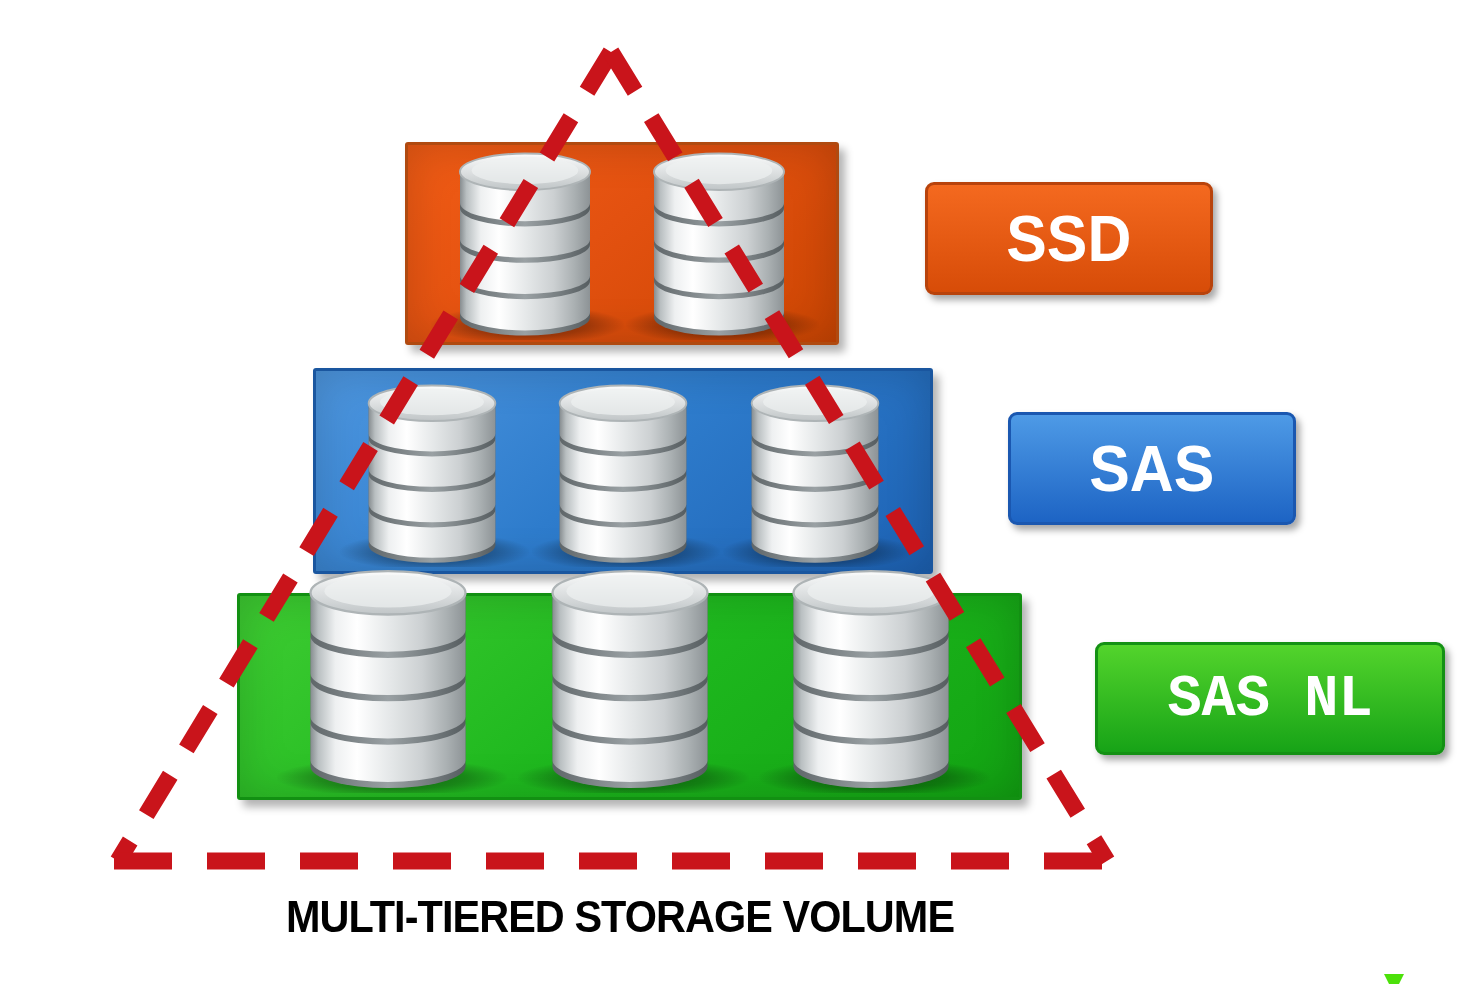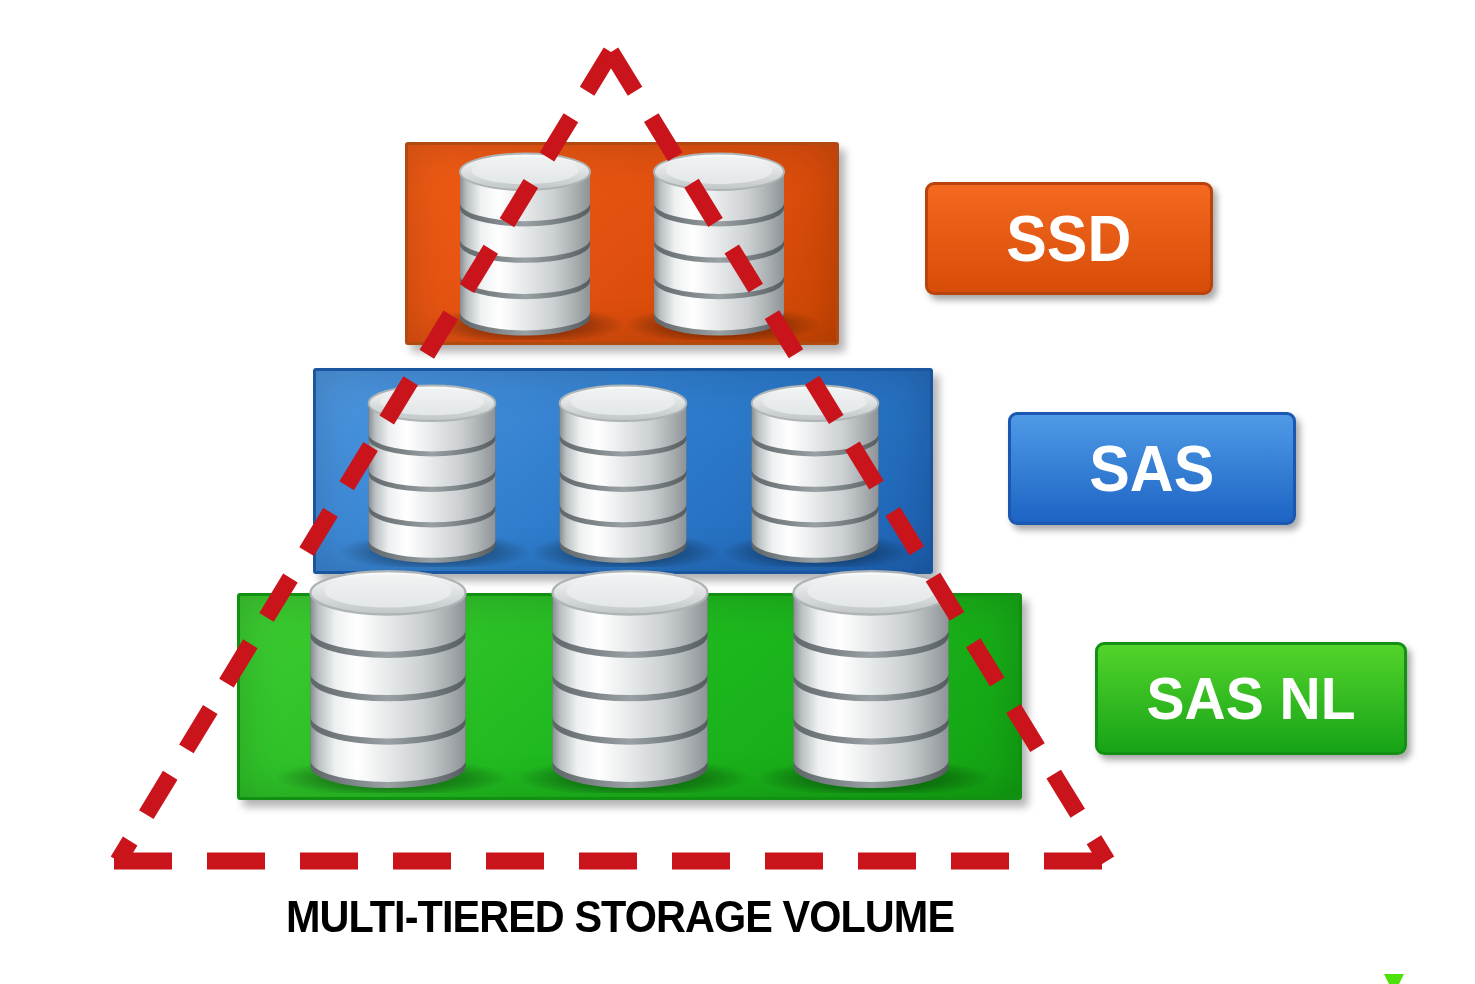--- a/index.html
+++ b/index.html
@@ -66,24 +66,25 @@
     left:925px;top:182px;width:288px;height:113px;
     background:linear-gradient(#f4691f,#d74c08);
     border:3px solid #b8430c;
   }
   .legend-sas{
     left:1008px;top:412px;width:288px;height:113px;
     background:linear-gradient(#4e9ae6,#1d64c4);
     border:3px solid #1a57b0;
   }
   .legend-sasnl{
-    left:1095px;top:642px;width:312px;height:113px;
+    left:1095px;top:642px;width:350px;height:113px;
     background:linear-gradient(#53d42c,#17a317);
     border:3px solid #149114;
     font-size:60px;
+    font-family:Liberation Mono, monospace;
   }
   
   .overlay{
     position:absolute;left:0;top:0;width:1475px;height:984px;
     z-index:5;pointer-events:none;
   }
   
   .caption{
     position:absolute;
     left:120px;top:891px;width:1000px;

